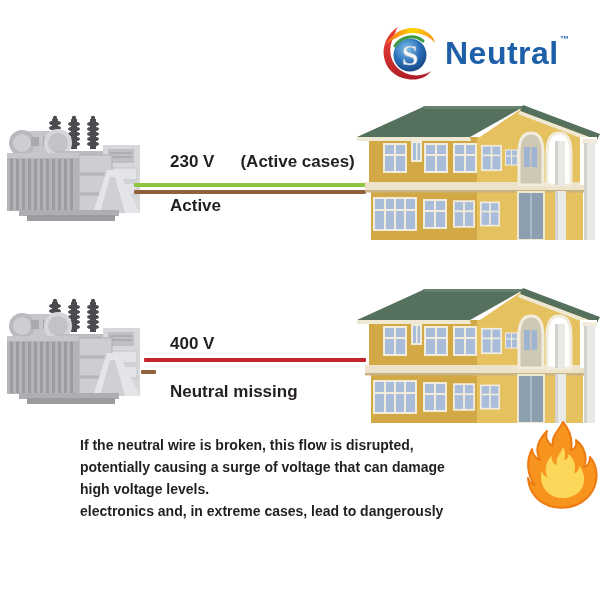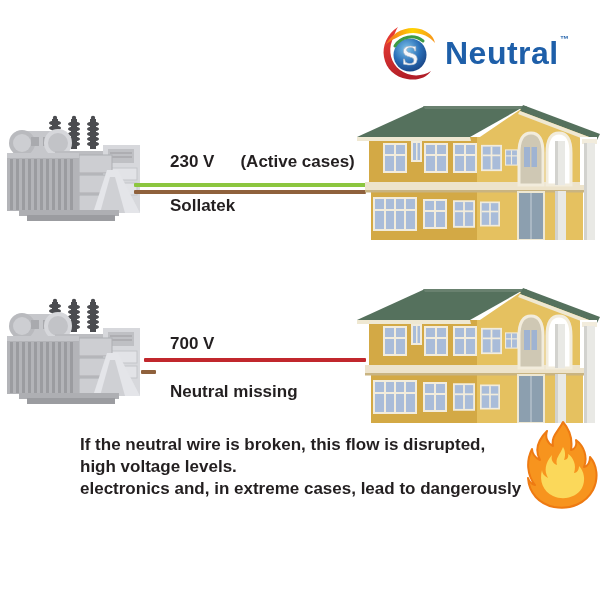--- a/index.html
+++ b/index.html
@@ -23,21 +23,21 @@
   .row-flex { display:flex; gap:26px; }
 
   
   .wire { position:absolute; height:4px; border-radius:1px; }
   .wire-active-green { background:#8CC63F; }
   .wire-neutral     { background:#8F613C; }
   .wire-active-red  { background:#C1272D; }
 
   
   .caption { left:80px; top:434px; width:470px; color:#231F20;
-             font-size:17px; line-height:22px; font-weight:700; }
+             font-size:14px; line-height:22px; font-weight:700; }
   .caption span { display:block; }
 
   svg { display:block; }
 </style>
 </head>
 <body>
 
 <div class="canvas">
 
   <svg width="0" height="0" style="position:absolute" aria-hidden="true">
@@ -234,42 +234,43 @@
     <use href="#sym-transformer"></use>
   </svg>
 
   <div class="abs wire wire-active-green" style="left:134px; top:183px; width:232px;"></div>
   <div class="abs wire wire-neutral" style="left:134px; top:190px; width:232px;"></div>
 
   <div class="abs row-flex" style="left:170px; top:152px;">
     <span class="lbl">230 V</span>
     <span class="lbl">(Active cases)</span>
   </div>
-  <span class="abs lbl" style="left:170px; top:196px;">Sollatek</span>
+  <span class="abs lbl" style="left:170px; top:196px;">Active</span>
 
   <svg class="abs" style="left:357px; top:97px;" width="243" height="143">
     <use href="#sym-house"></use>
   </svg>
 
   <svg class="abs" style="left:5px; top:298px;" width="135" height="106">
     <use href="#sym-transformer"></use>
   </svg>
 
   <div class="abs wire wire-active-red" style="left:144px; top:358px; width:222px;"></div>
   <div class="abs wire wire-neutral" style="left:141px; top:370px; width:15px;"></div>
 
-  <span class="abs lbl" style="left:170px; top:334px;">700 V</span>
+  <span class="abs lbl" style="left:170px; top:334px;">400 V</span>
   <span class="abs lbl" style="left:170px; top:359px;margin-top:23px;">Neutral missing</span>
 
   <svg class="abs" style="left:357px; top:280px;" width="243" height="143">
     <use href="#sym-house"></use>
   </svg>
 
   <div class="abs caption">
     <span>If the neutral wire is broken, this flow is disrupted,</span>
+    <span>potentially causing a surge of voltage that can damage</span>
     <span>high voltage levels.</span>
     <span>electronics and, in extreme cases, lead to dangerously</span>
   </div>
 
   <svg class="abs" style="left:527px; top:420px;" width="72" height="90">
     <use href="#sym-fire"></use>
   </svg>
 
 </div>
 

